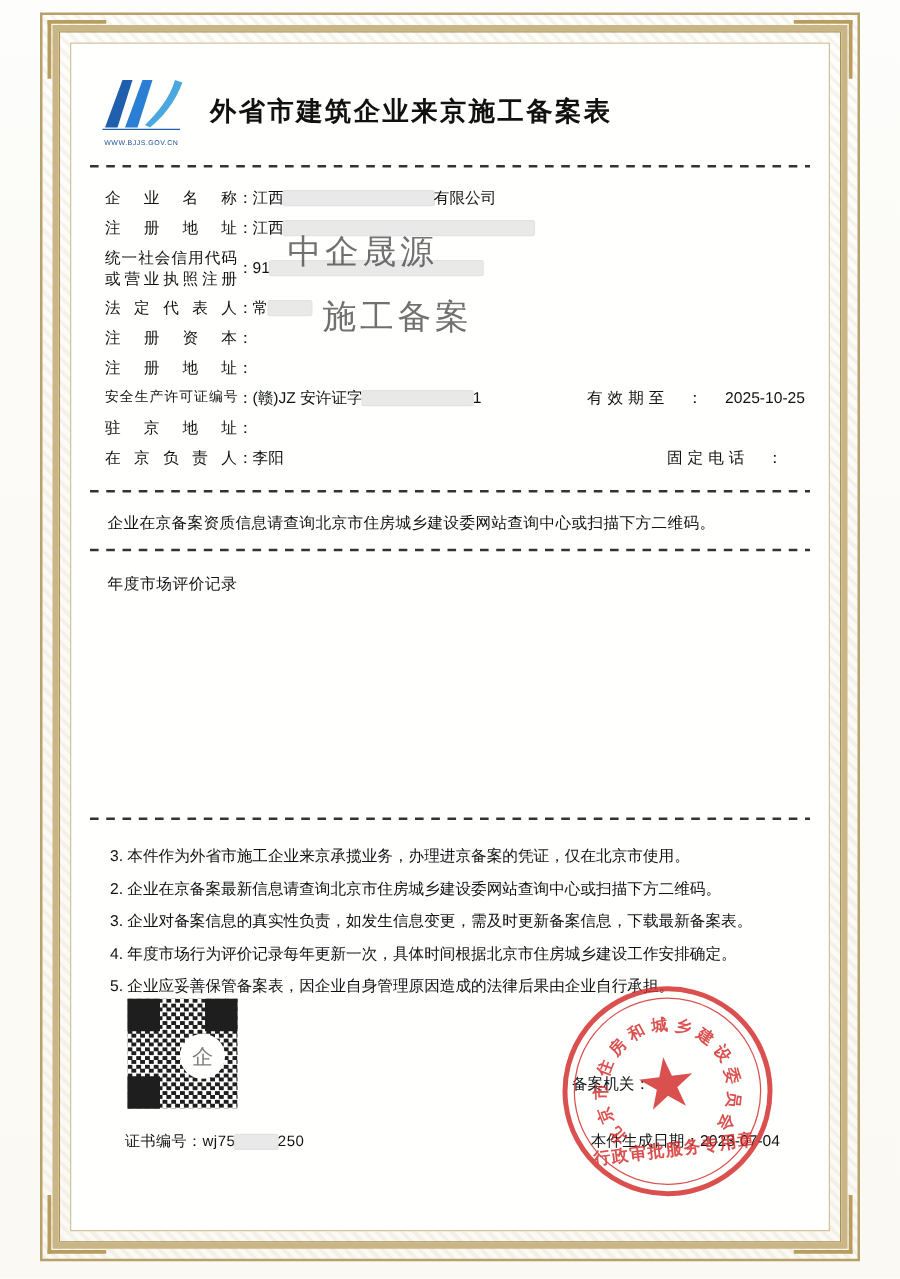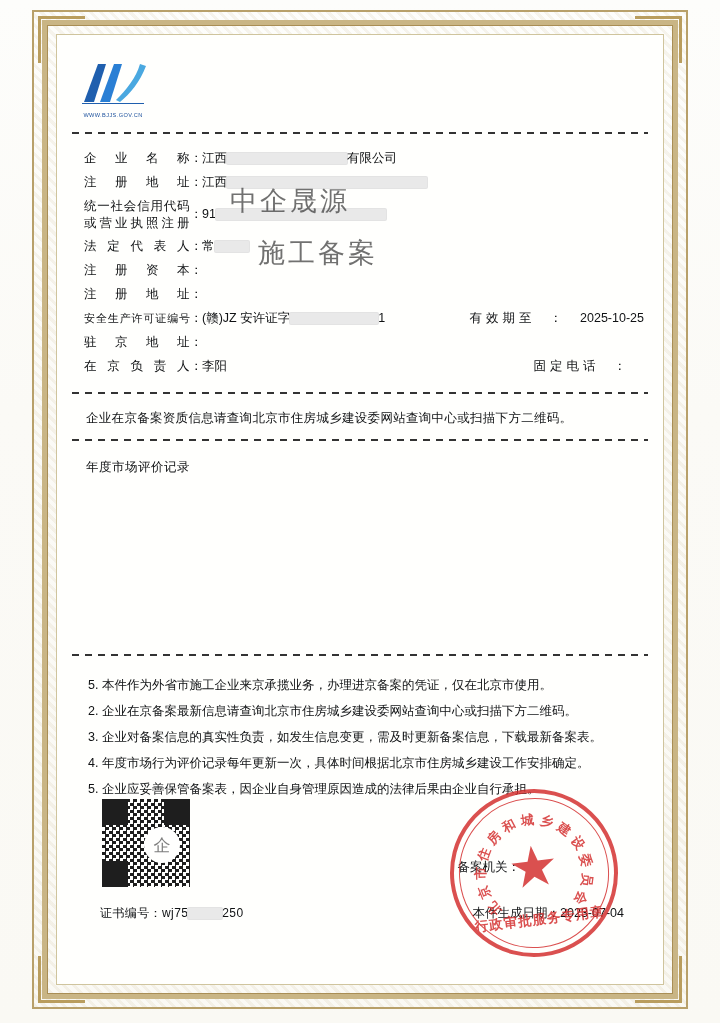--- a/index.html
+++ b/index.html
@@ -217,20 +217,21 @@
     <div class="header">
       <div class="logo">
         <svg class="glyph" viewBox="0 0 66 44">
           <path d="M4 42 L18 4 L26 4 L14 42 Z" fill="#1f5fae"></path>
           <path d="M20 42 L34 4 L42 4 L30 42 Z" fill="#2a7fd4"></path>
           <path d="M36 40 C 46 30, 56 18, 60 4 L 66 6 C 60 22, 50 34, 40 42 Z" fill="#4aa8e0"></path>
           <path d="M2 44 L64 44" stroke="#1f5fae" stroke-width="2"></path>
         </svg>
         <div class="url">WWW.BJJS.GOV.CN</div>
       </div>
+      <div class="doc-title">外省市建筑企业来京施工备案表</div>
     </div>
 
     <div class="dashrule"></div>
 
     <div class="fields">
 
       <div class="frow">
         <div class="flabel">企业名称</div>
         <div class="fcolon">：</div>
         <div class="fvalue">
@@ -310,21 +311,21 @@
     <div class="notice">企业在京备案资质信息请查询北京市住房城乡建设委网站查询中心或扫描下方二维码。</div>
 
     <div class="dashrule" style="margin-top:10px"></div>
 
     <div class="section-label">年度市场评价记录</div>
     <div class="blank-area"></div>
 
     <div class="dashrule"></div>
 
     <div class="terms">
-      <div>5. 本件作为外省市施工企业来京承揽业务，办理进京备案的凭证，仅在北京市使用。</div>
+      <div>3. 本件作为外省市施工企业来京承揽业务，办理进京备案的凭证，仅在北京市使用。</div>
       <div>2. 企业在京备案最新信息请查询北京市住房城乡建设委网站查询中心或扫描下方二维码。</div>
       <div>3. 企业对备案信息的真实性负责，如发生信息变更，需及时更新备案信息，下载最新备案表。</div>
       <div>4. 年度市场行为评价记录每年更新一次，具体时间根据北京市住房城乡建设工作安排确定。</div>
       <div>5. 企业应妥善保管备案表，因企业自身管理原因造成的法律后果由企业自行承担。</div>
     </div>
 
     <div class="bottom">
       <div class="qr">
         <div class="qr-logo">企</div>
       </div>

